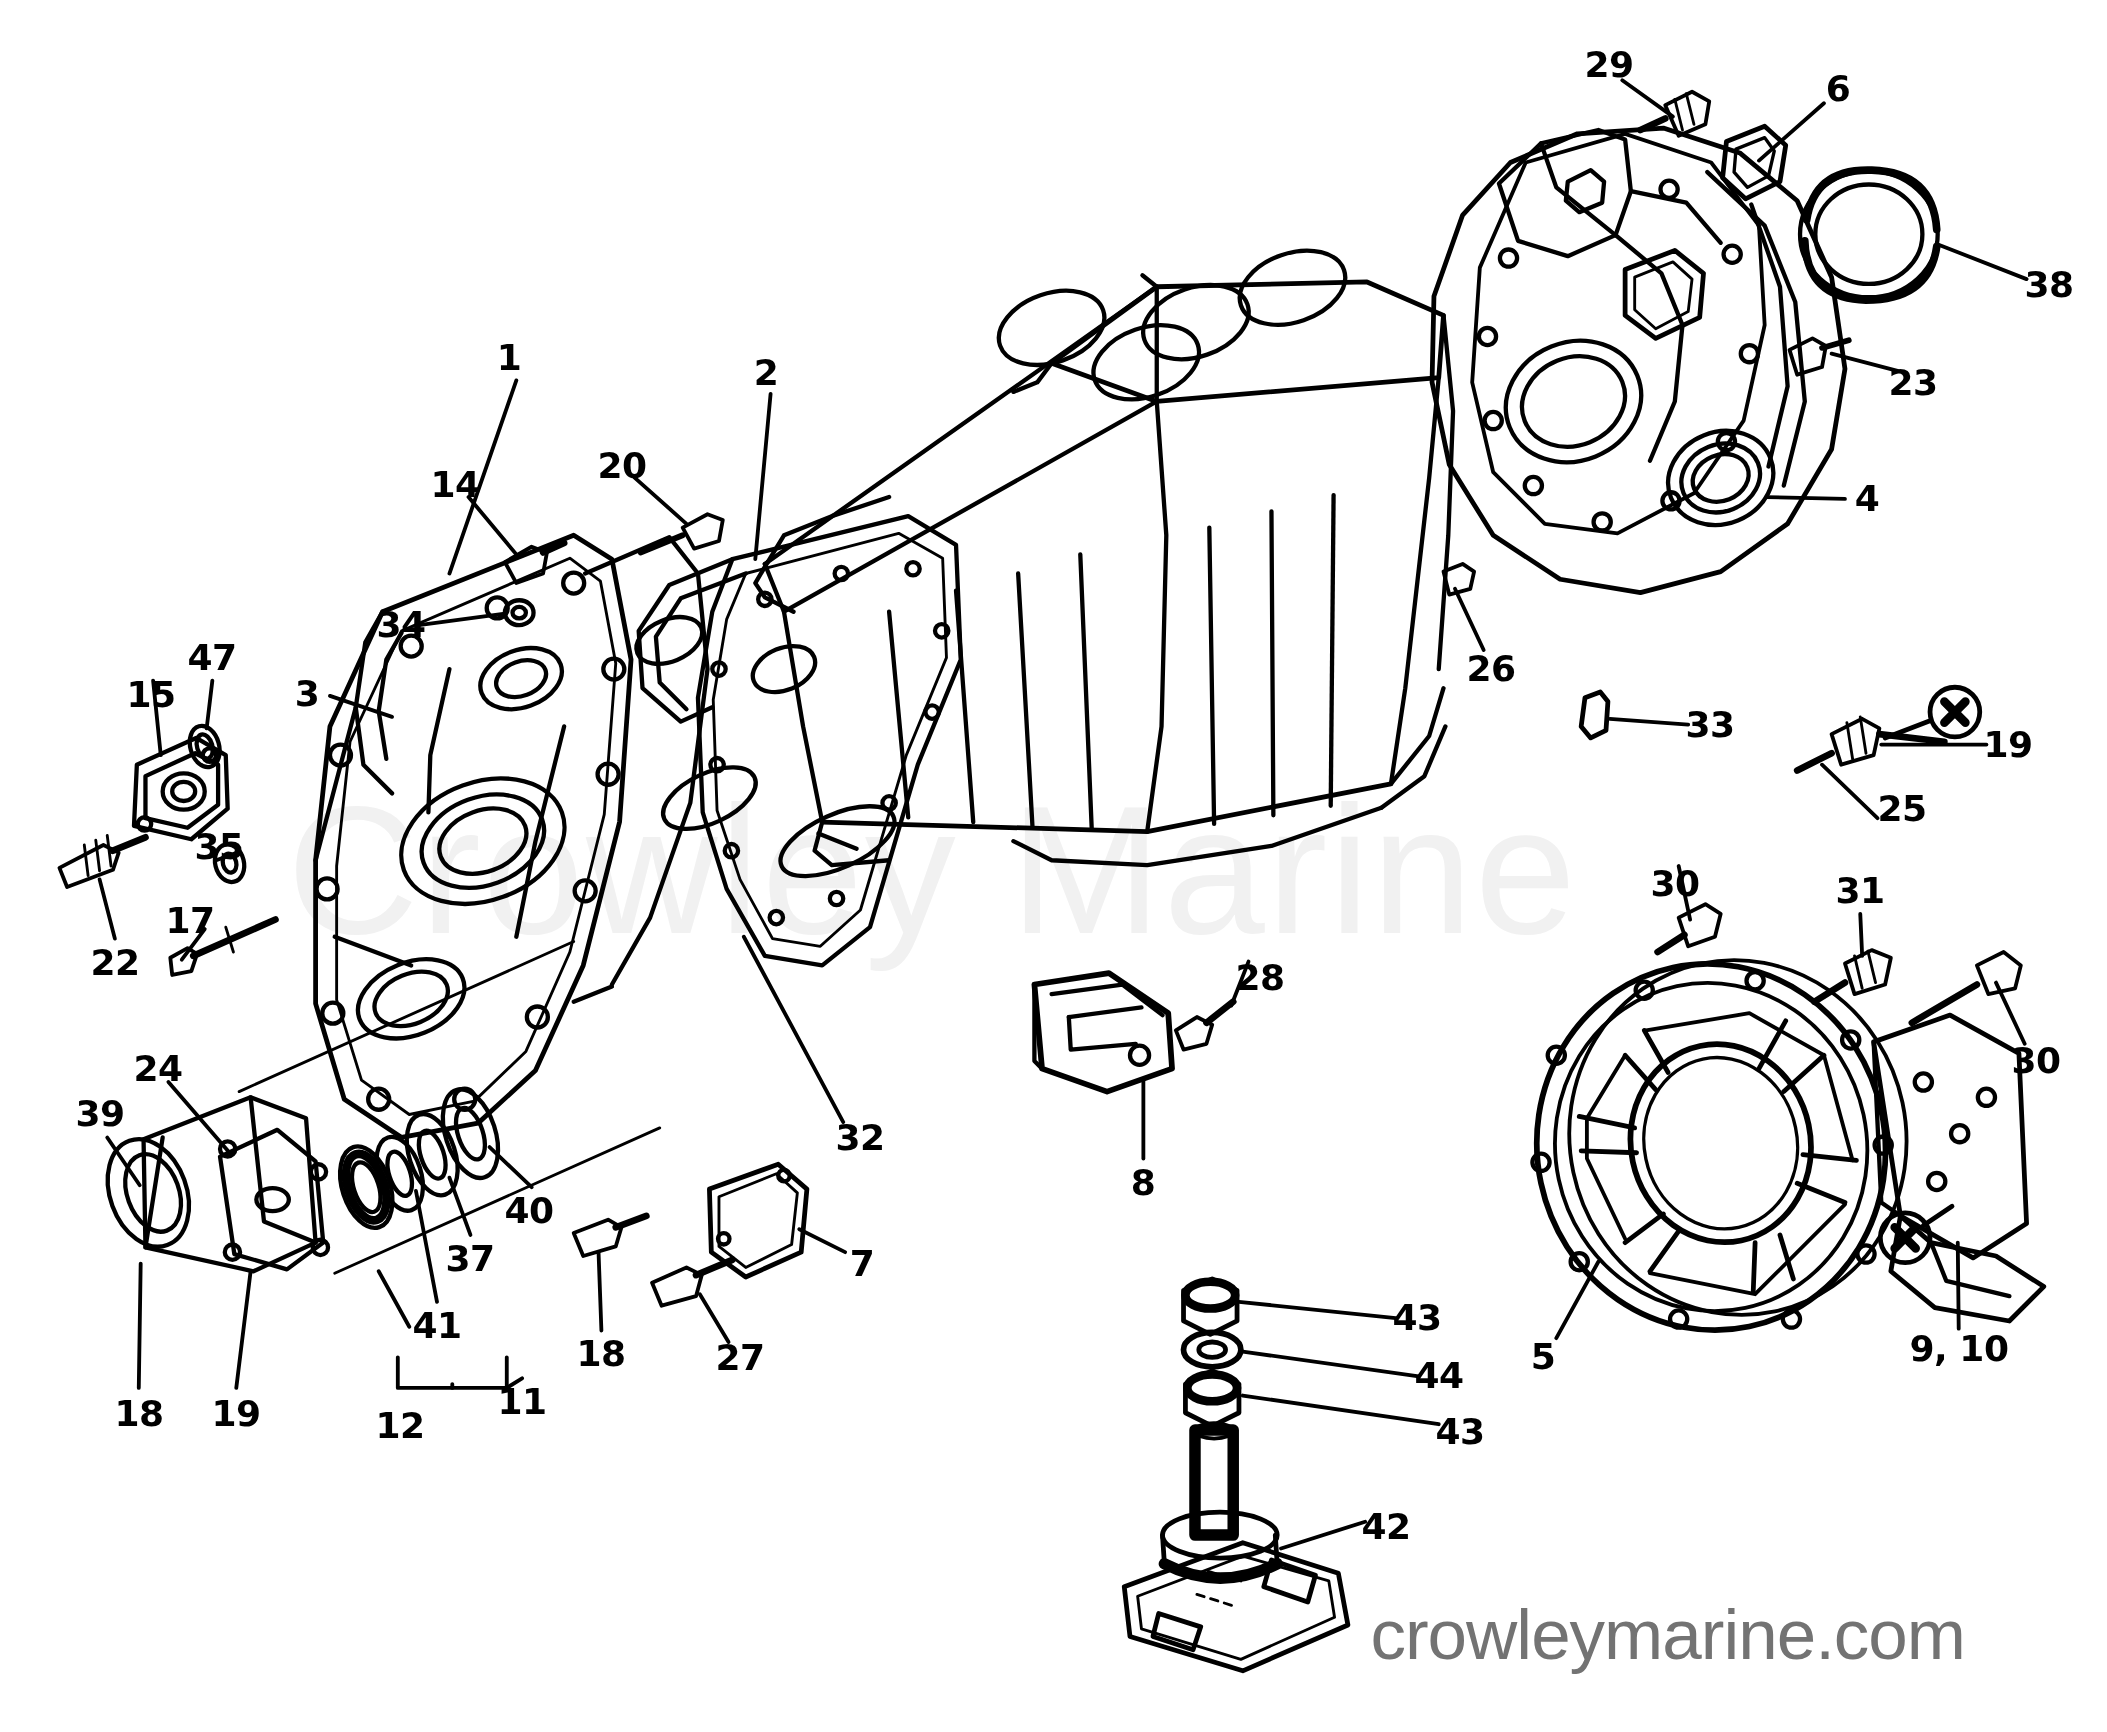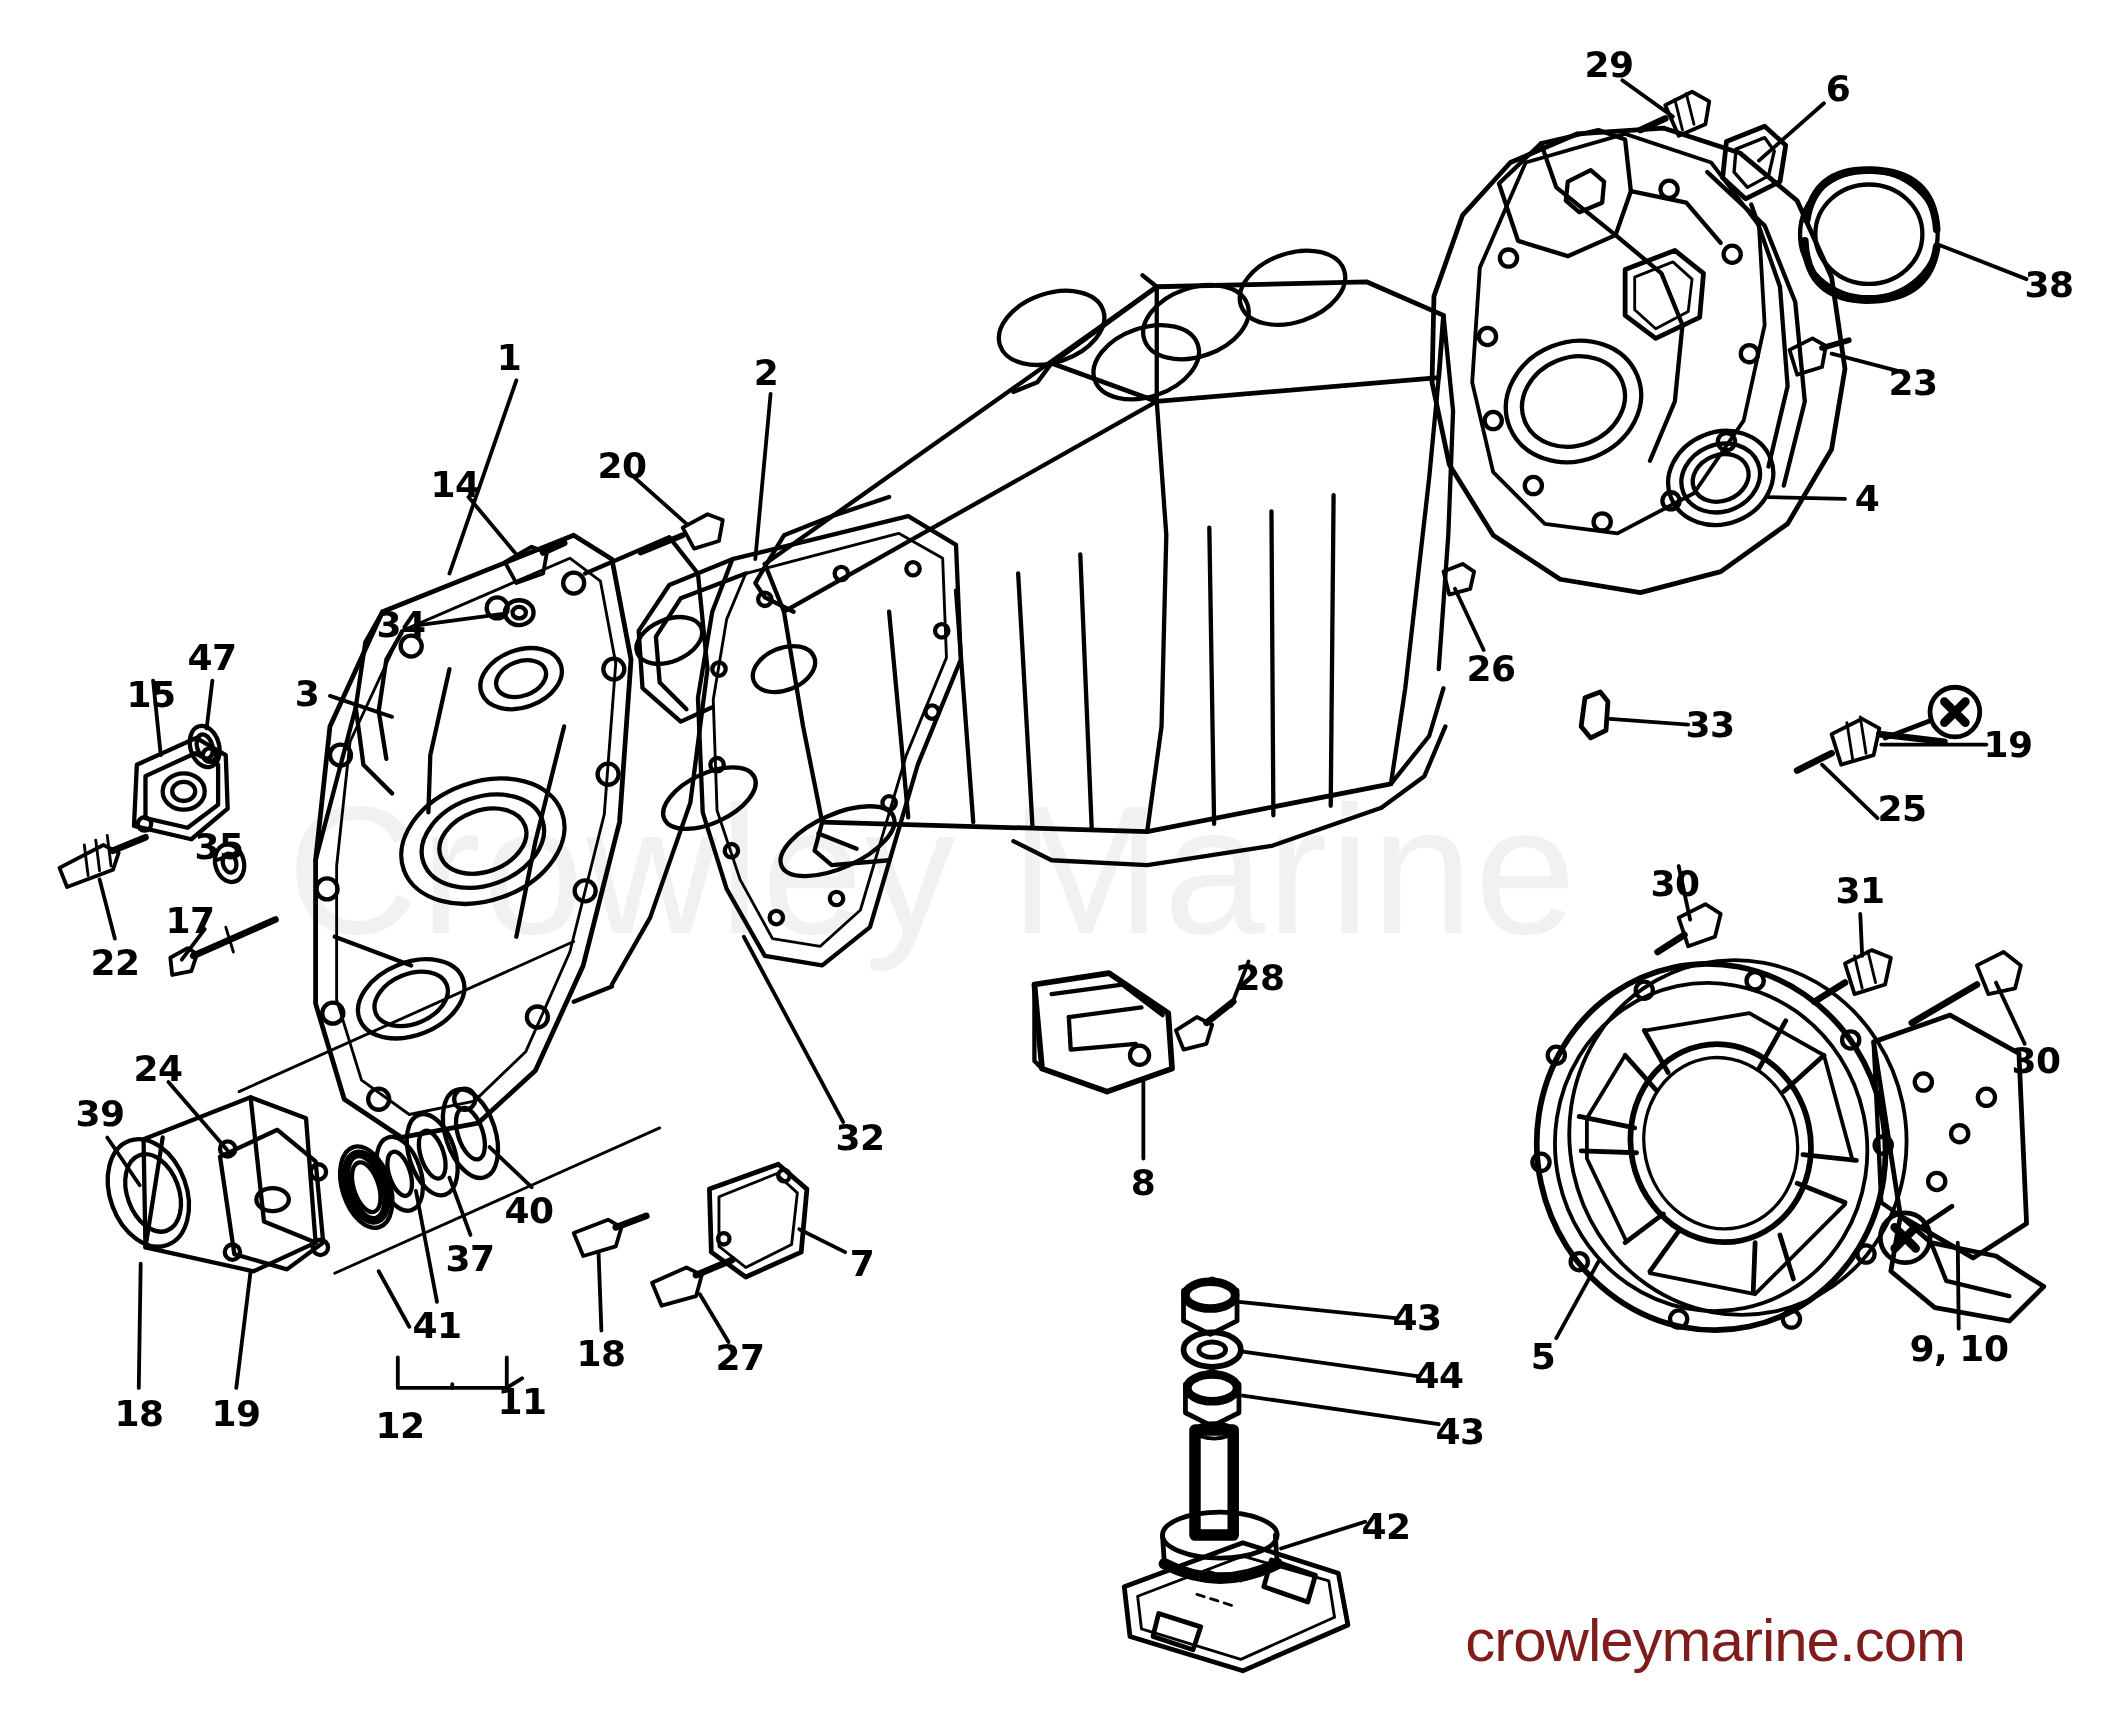--- a/index.html
+++ b/index.html
@@ -48,23 +48,23 @@
     white-space: nowrap;
     user-select: none;
     z-index: 0;
   }
   
   #site-wordmark {
     position: absolute;
     right: 143px;
     bottom: 57px;
     font-family: "Liberation Sans", sans-serif;
-    font-size: 60px;
+    font-size: 71px;
     font-weight: 400;
-    color: #7f1d1d;
+    color: #737373;
     letter-spacing: -1px;
     white-space: nowrap;
     user-select: none;
     z-index: 5;
   }
   .art-layer { position: absolute; left:0; top:0; z-index: 2; }
   .callout-layer { position: absolute; left:0; top:0; width:100%; height:100%; z-index: 4; }
 </style>
 </head>
 <body>

